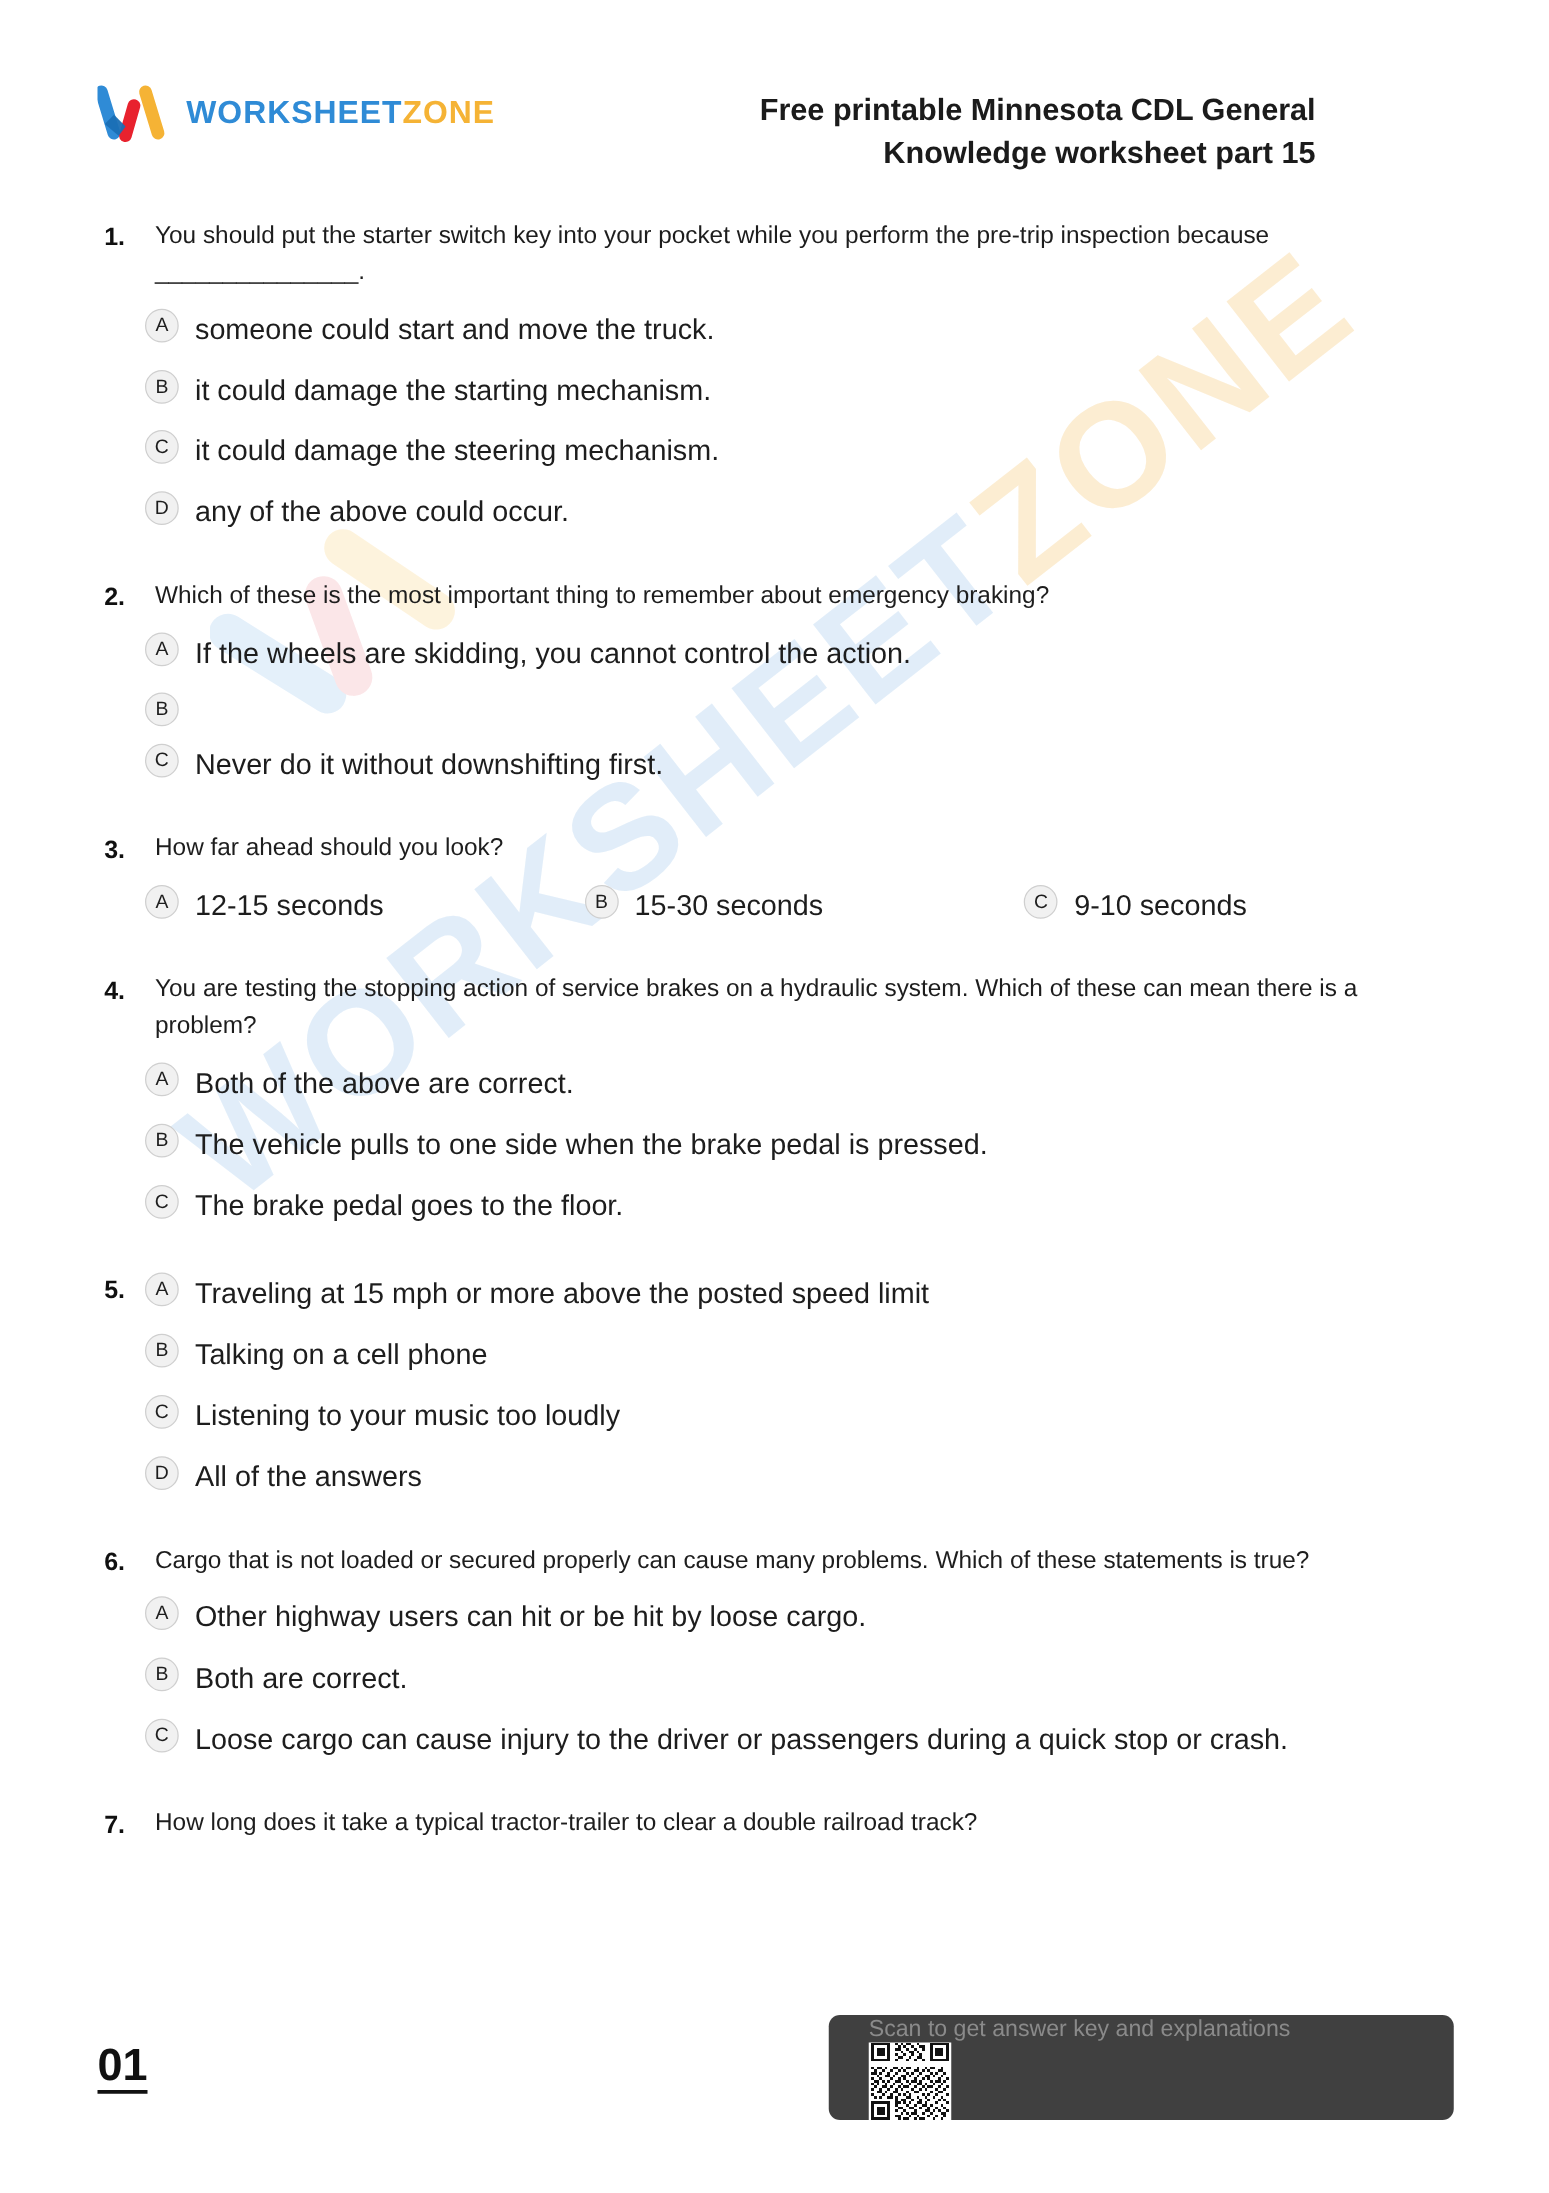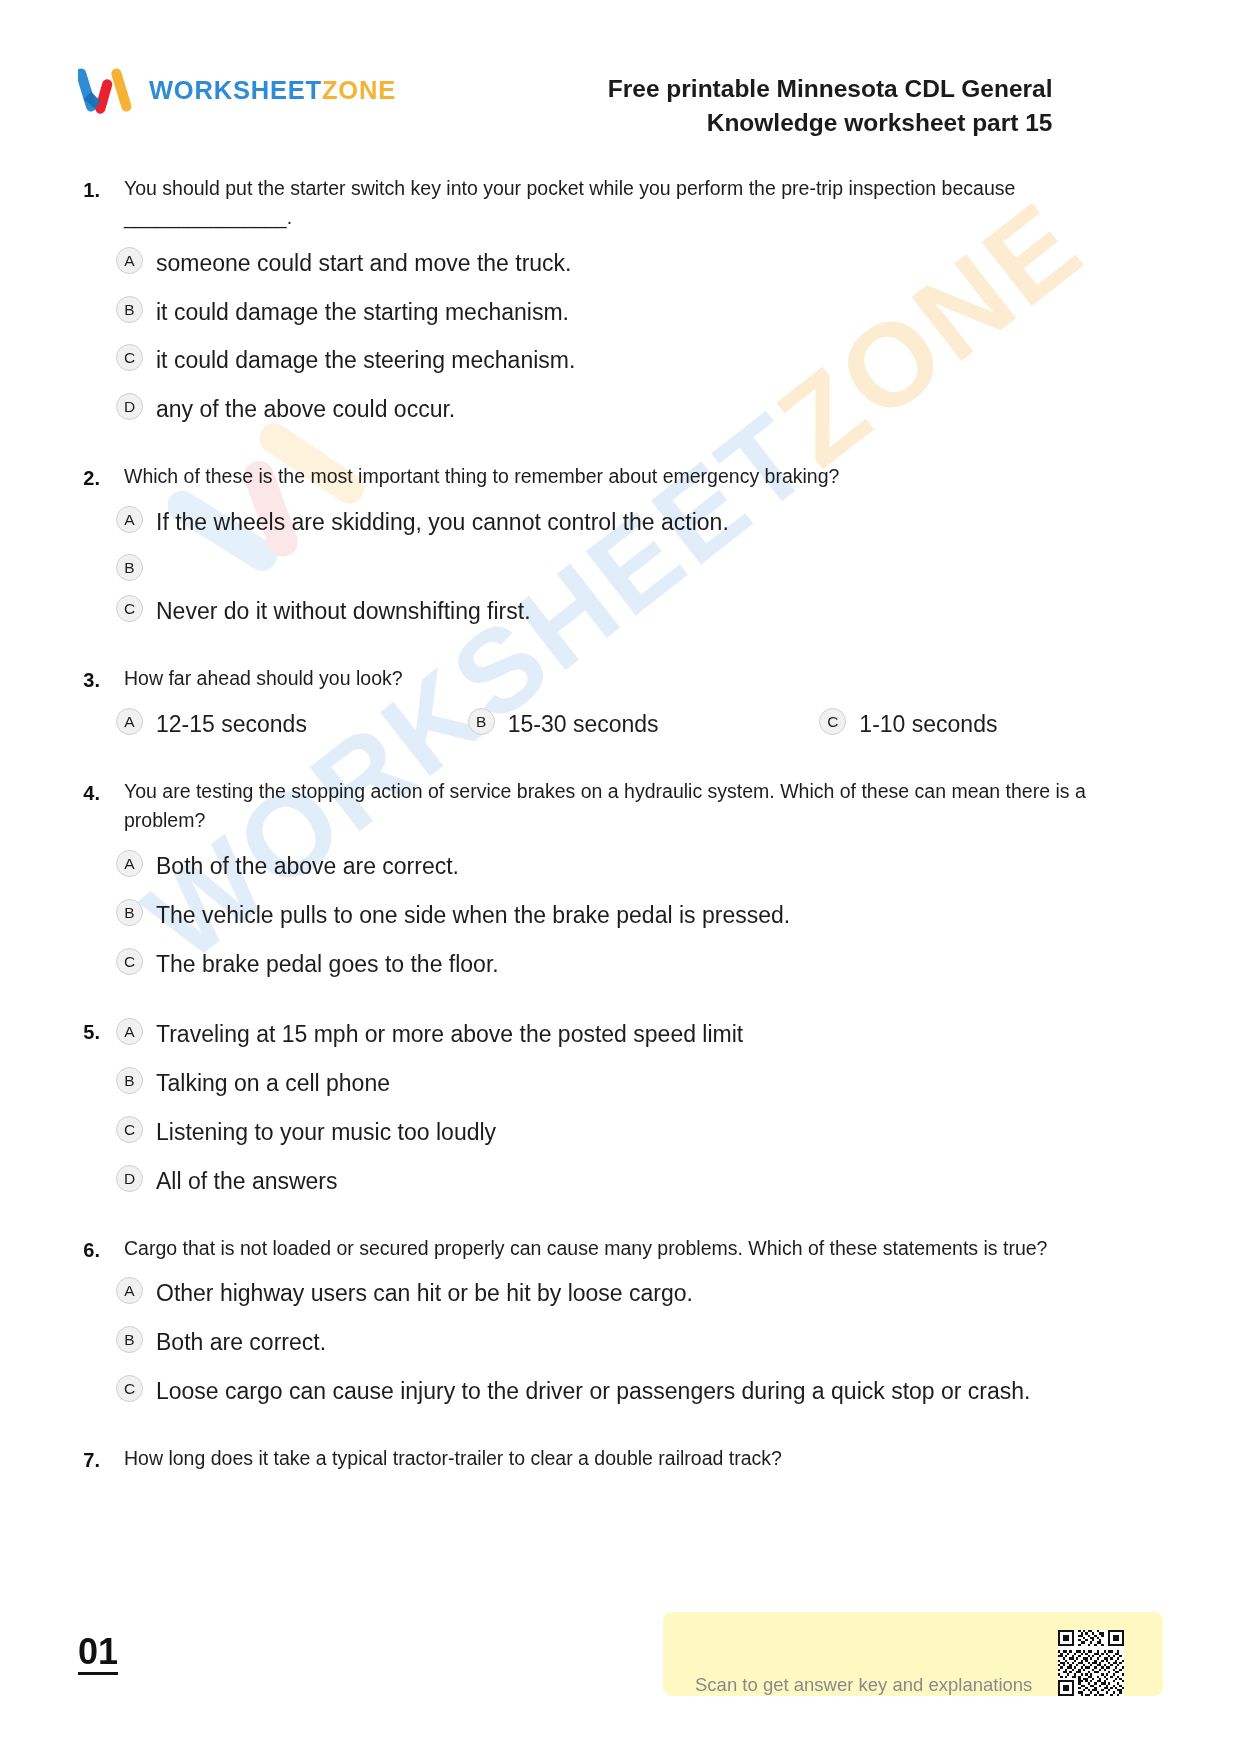--- a/index.html
+++ b/index.html
@@ -174,26 +174,27 @@
     font-size: 36px;
     font-weight: 700;
     color: #111;
     border-bottom: 3px solid #111;
     padding-bottom: 2px;
     line-height: 1;
   }
   .scanbox {
     margin-left: auto;
     display: flex;
-    align-items: flex-end;
-    background: #fef9c3;
+    align-items: flex-start;
+    background: #404040;
     border-radius: 9px;
     height: 84px;
     padding: 0 10px 0 32px;
     min-width: 500px;
+    flex-direction: column;
   }
   .scantext {
     font-size: 18.5px;
     color: #8a8a8a;
     white-space: nowrap;
     padding-right: 26px;
   }
   .qr { width: 66px; height: 66px; display: block; background: #fff; }
 </style>
 </head>
@@ -277,21 +278,21 @@
             <div class="opt">
               <span class="bubble">A</span>
               <span class="otext">12-15 seconds</span>
             </div>
             <div class="opt">
               <span class="bubble">B</span>
               <span class="otext">15-30 seconds</span>
             </div>
             <div class="opt">
               <span class="bubble">C</span>
-              <span class="otext">1-10 seconds</span>
+              <span class="otext">9-10 seconds</span>
             </div>
           </div>
         </div>
       </div>
       <div class="qitem">
         <div class="qnum">4.</div>
         <div class="qbody">
           <div class="qtext">You are testing the stopping action of service brakes on a hydraulic system. Which of these can mean there is a problem?</div>
           <div class="options">
             <div class="opt">

